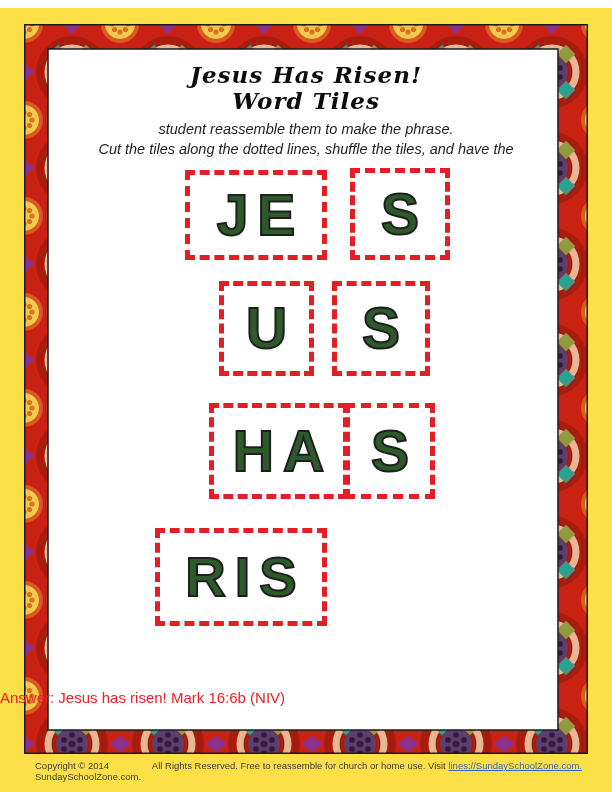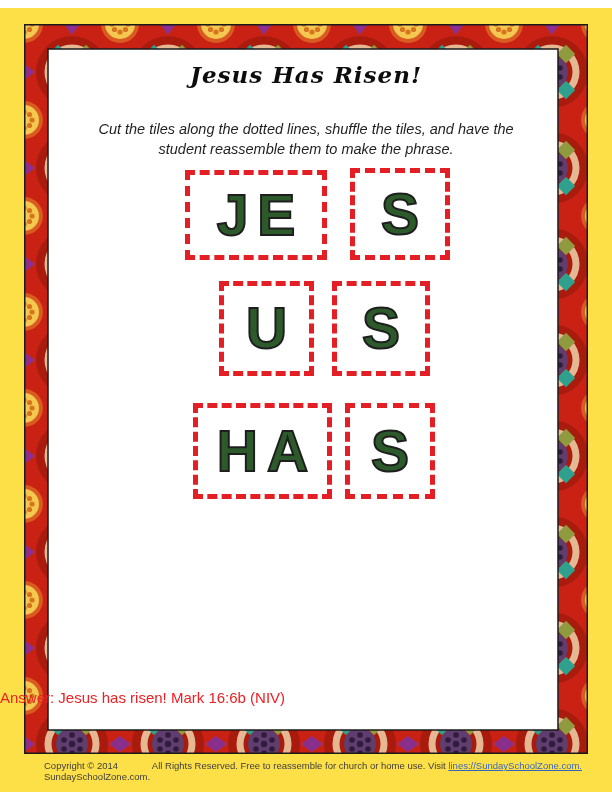--- a/index.html
+++ b/index.html
@@ -28,39 +28,39 @@
   }
   .tile .letters{
     font-family:Liberation Sans, sans-serif;font-weight:bold;
     color:#2d5a2a;-webkit-text-stroke:2px #1e1e1e;
     font-size:57px;letter-spacing:9px;padding-left:9px;line-height:1;
   }
   .tile-je {left:185px;top:162px;width:142px;height:90px;}
   .tile-s1 {left:350px;top:160px;width:100px;height:92px;}
   .tile-u  {left:219px;top:273px;width:95px; height:95px;}
   .tile-s2 {left:332px;top:273px;width:98px; height:95px;}
-  .tile-ha {left:193px;top:395px;width:139px;height:96px;}
+  .tile-ha {left:209px;top:395px;width:139px;height:96px;}
   .tile-s3 {left:345px;top:395px;width:90px; height:96px;}
   .tile-ris{left:155px;top:520px;width:172px;height:98px;}
   .tile-en {left:348px;top:522px;width:172px;height:98px;}
   .tile-en .letters{padding-bottom:20px;font-size:56px;}
   .tile-ris .letters{font-size:56px;}
   .verse-ref{
     position:absolute;right:8px;bottom:8px;
     font-family:"Liberation Sans",sans-serif;font-size:13px;color:#4d4d4d;
     -webkit-text-stroke:0;letter-spacing:0;
   }
 
   .answer{
     position:absolute;top:681px;left:0;width:612px;
     font-family:"Liberation Sans",sans-serif;font-size:15px;color:#ed2024;
   }
 
   .footer{
-    position:absolute;top:752px;left:44px;right:30px;
+    position:absolute;top:752px;left:35px;right:30px;
     display:flex;justify-content:space-between;align-items:baseline;
     font-family:"Liberation Sans",sans-serif;font-size:9.5px;color:#3d3d3d;
   }
   .footer .rights{white-space:nowrap;}
   .footer a{color:#3a66c0;text-decoration:underline;cursor:pointer;}
 </style>
 </head>
 <body>
 
 <div class="page">
@@ -124,45 +124,49 @@
       </pattern>
     </defs>
     <rect x="0.75" y="0.75" width="562.5" height="728.5" fill="url(#folk)" stroke="#1a1a1a" stroke-width="1.5"></rect>
     <rect x="24" y="25" width="510" height="681" fill="#ffffff" stroke="#1a1a1a" stroke-width="1.5"></rect>
   </svg>
 
   <div class="content">
 
     <div class="title">
       <div>Jesus Has Risen!</div>
+      <div>Word Tiles</div>
     </div>
 
     <div class="instructions">
+      <div>student reassemble them to make the phrase.</div>
       <div>Cut the tiles along the dotted lines, shuffle the tiles, and have the</div>
-      <div>student reassemble them to make the phrase.</div>
     </div>
 
     <div class="tile tile-je">
       <span class="letters">JE</span>
     </div>
     <div class="tile tile-s1">
       <span class="letters">S</span>
     </div>
     <div class="tile tile-u">
       <span class="letters">U</span>
     </div>
     <div class="tile tile-s2">
       <span class="letters">S</span>
     </div>
     <div class="tile tile-ha">
       <span class="letters">HA</span>
     </div>
     <div class="tile tile-s3">
       <span class="letters">S</span>
     </div>
+    <div class="tile tile-ris">
+      <span class="letters">RIS</span>
+    </div>
 
     <div class="answer">Answer: Jesus has risen! Mark 16:6b (NIV)</div>
 
     <div class="footer">
       <span>Copyright © 2014 SundaySchoolZone.com.</span>
       <span class="rights">
         <span>All Rights Reserved. Free to reassemble for church or home use. Visit</span>
         <a>lines://SundaySchoolZone.com.</a>
       </span>
     </div>

